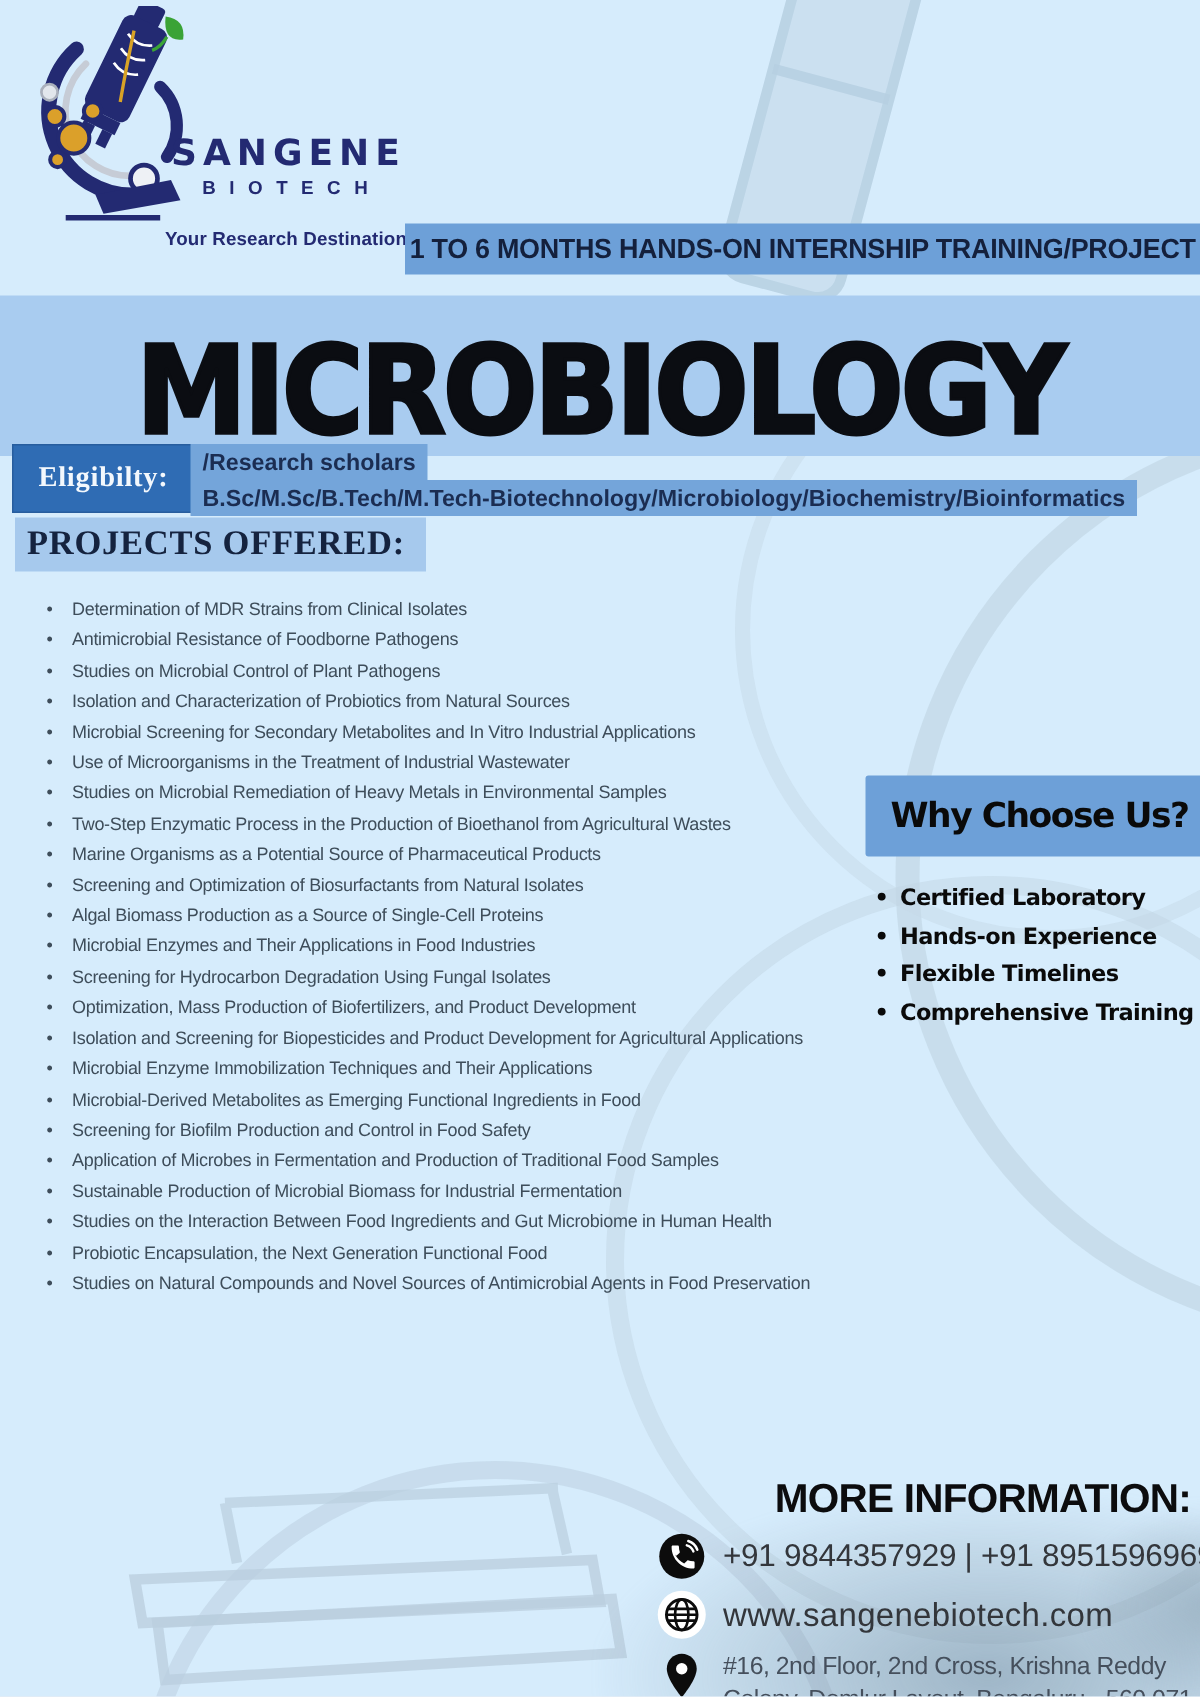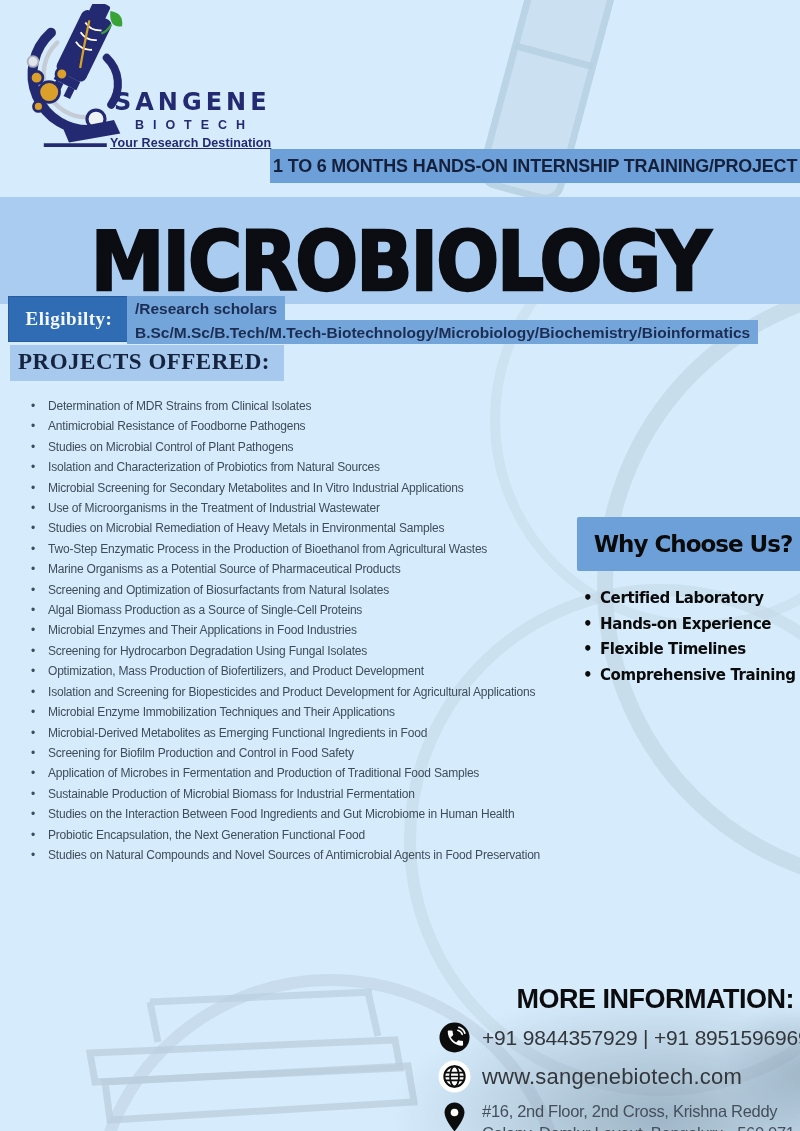--- a/index.html
+++ b/index.html
@@ -37,21 +37,21 @@
   }
   .banner-text {
     font-weight:bold; font-size:18.5px; color:#14203c; letter-spacing:-0.2px;
     transform:scaleX(.97); white-space:nowrap;
   }
   
   .logo-svg { position:absolute; left:6px; top:4px; z-index:2; }
   .brand-text { position:absolute; left:110px; top:88px; width:160px; text-align:center; color:#232a72; z-index:2; }
   .brand-name { font-family:"DejaVu Sans", sans-serif; font-size:24px; font-weight:bold; letter-spacing:4px; padding-left:4px; }
   .brand-sub  { font-size:12.5px; font-weight:bold; letter-spacing:9px; padding-left:9px; margin-top:2px; }
-  .brand-tagline { font-size:12.5px; font-weight:bold; margin-top:4px; letter-spacing:0.1px; white-space:nowrap;text-decoration:underline; }
+  .brand-tagline { font-size:12.5px; font-weight:bold; margin-top:20px; letter-spacing:0.1px; white-space:nowrap; }
   
   .elig-label {
     position:absolute; left:8px; top:296px; width:122px; height:46px; z-index:2;
     background:#2f6cb4; border:1px solid #275d9e; box-sizing:border-box;
     display:flex; align-items:center; justify-content:center;
   }
   .elig-label span {
     font-family:"Liberation Serif", serif; font-weight:bold; font-size:19px;
     color:#f3f8fd; letter-spacing:0.5px;
   }

